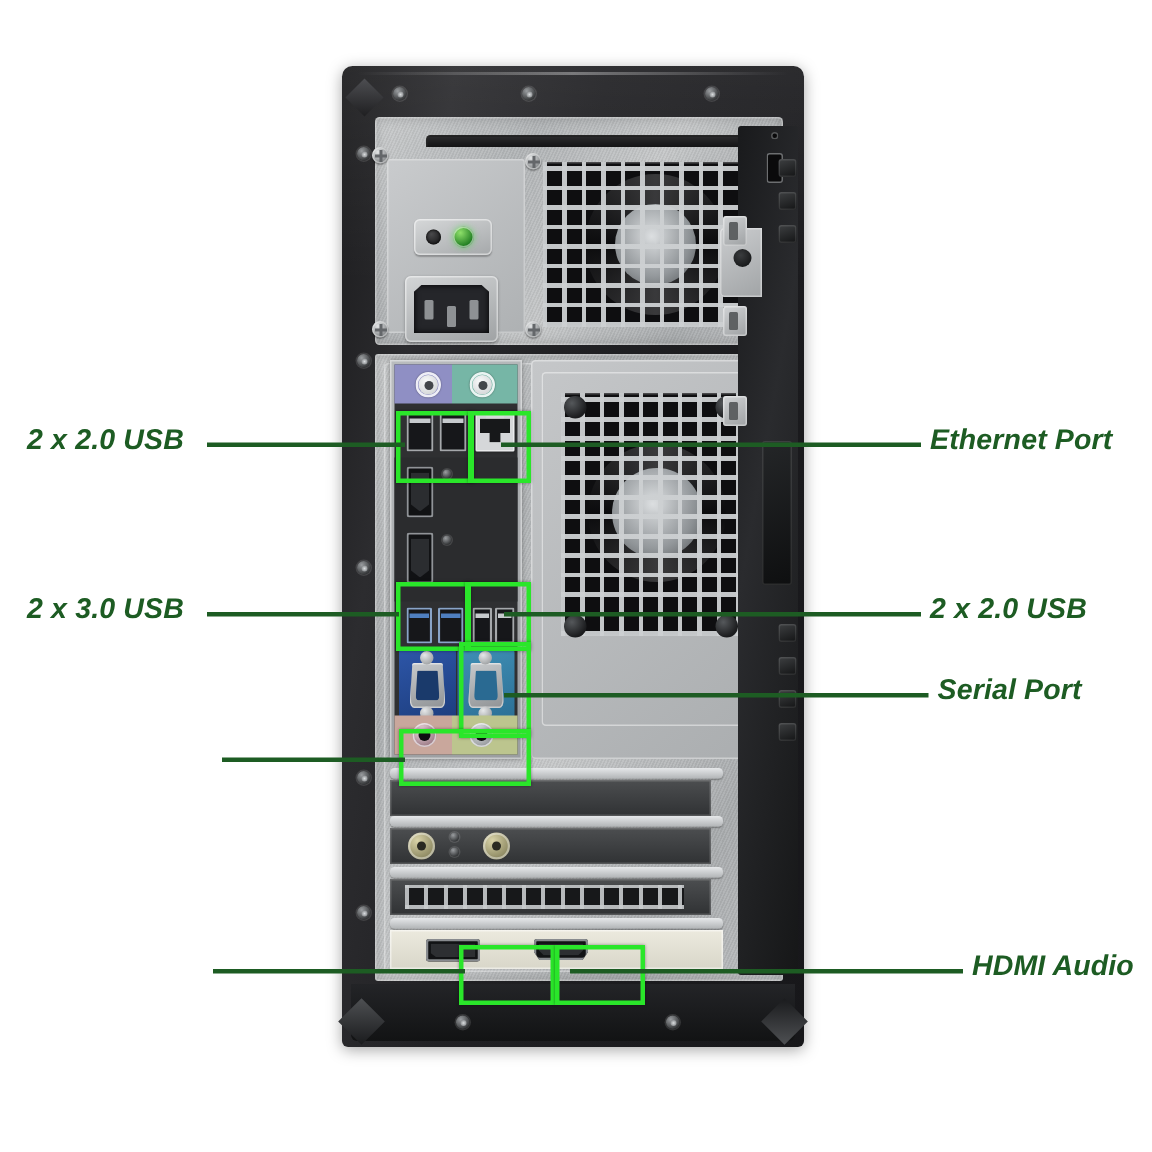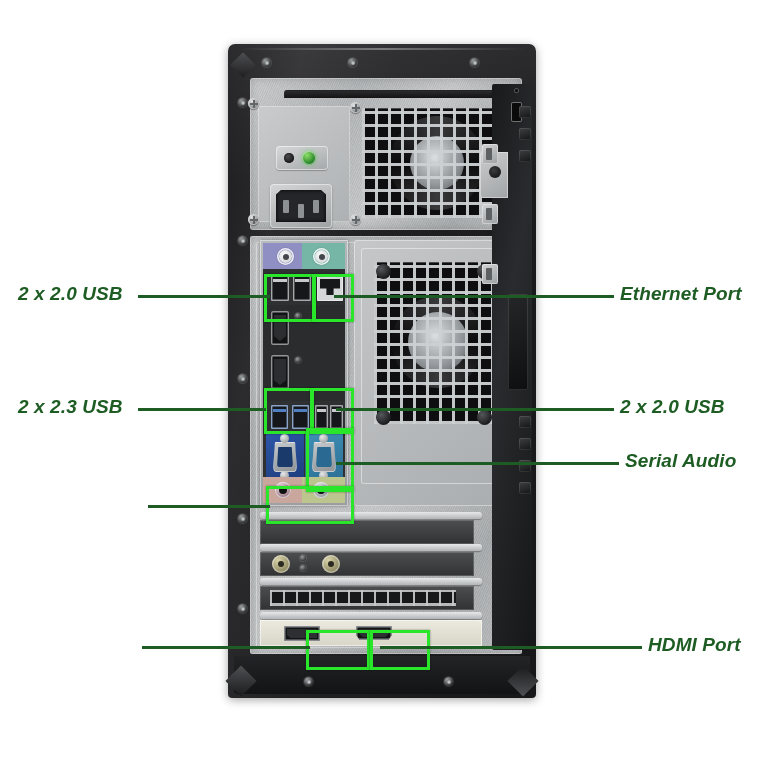--- a/index.html
+++ b/index.html
@@ -434,28 +434,28 @@
   <div class="hl" style="left:306px;top:630px;width:58px;height:34px;"></div>
   <div class="hl" style="left:370px;top:630px;width:54px;height:34px;"></div>
 
   <div class="leader" style="left:138px;top:295px;width:132px;"></div>
   <div class="label left" style="left:18px;top:283px;">2 x 2.0 USB</div>
 
   <div class="leader" style="left:334px;top:295px;width:280px;"></div>
   <div class="label right" style="left:620px;top:283px;">Ethernet Port</div>
 
   <div class="leader" style="left:138px;top:408px;width:128px;"></div>
-  <div class="label left" style="left:18px;top:396px;">2 x 2.3 USB</div>
+  <div class="label left" style="left:18px;top:396px;">2 x 3.0 USB</div>
 
   <div class="leader" style="left:336px;top:408px;width:278px;"></div>
   <div class="label right" style="left:620px;top:396px;">2 x 2.0 USB</div>
 
   <div class="leader" style="left:336px;top:462px;width:283px;"></div>
-  <div class="label right" style="left:625px;top:450px;">Serial Audio</div>
+  <div class="label right" style="left:625px;top:450px;">Serial Port</div>
 
   <div class="leader" style="left:148px;top:505px;width:122px;"></div>
 
   <div class="leader" style="left:142px;top:646px;width:168px;"></div>
 
   <div class="leader" style="left:380px;top:646px;width:262px;"></div>
-  <div class="label right" style="left:648px;top:634px;">HDMI Port</div>
+  <div class="label right" style="left:648px;top:634px;">HDMI Audio</div>
 
 </div>
 
 </body></html>

